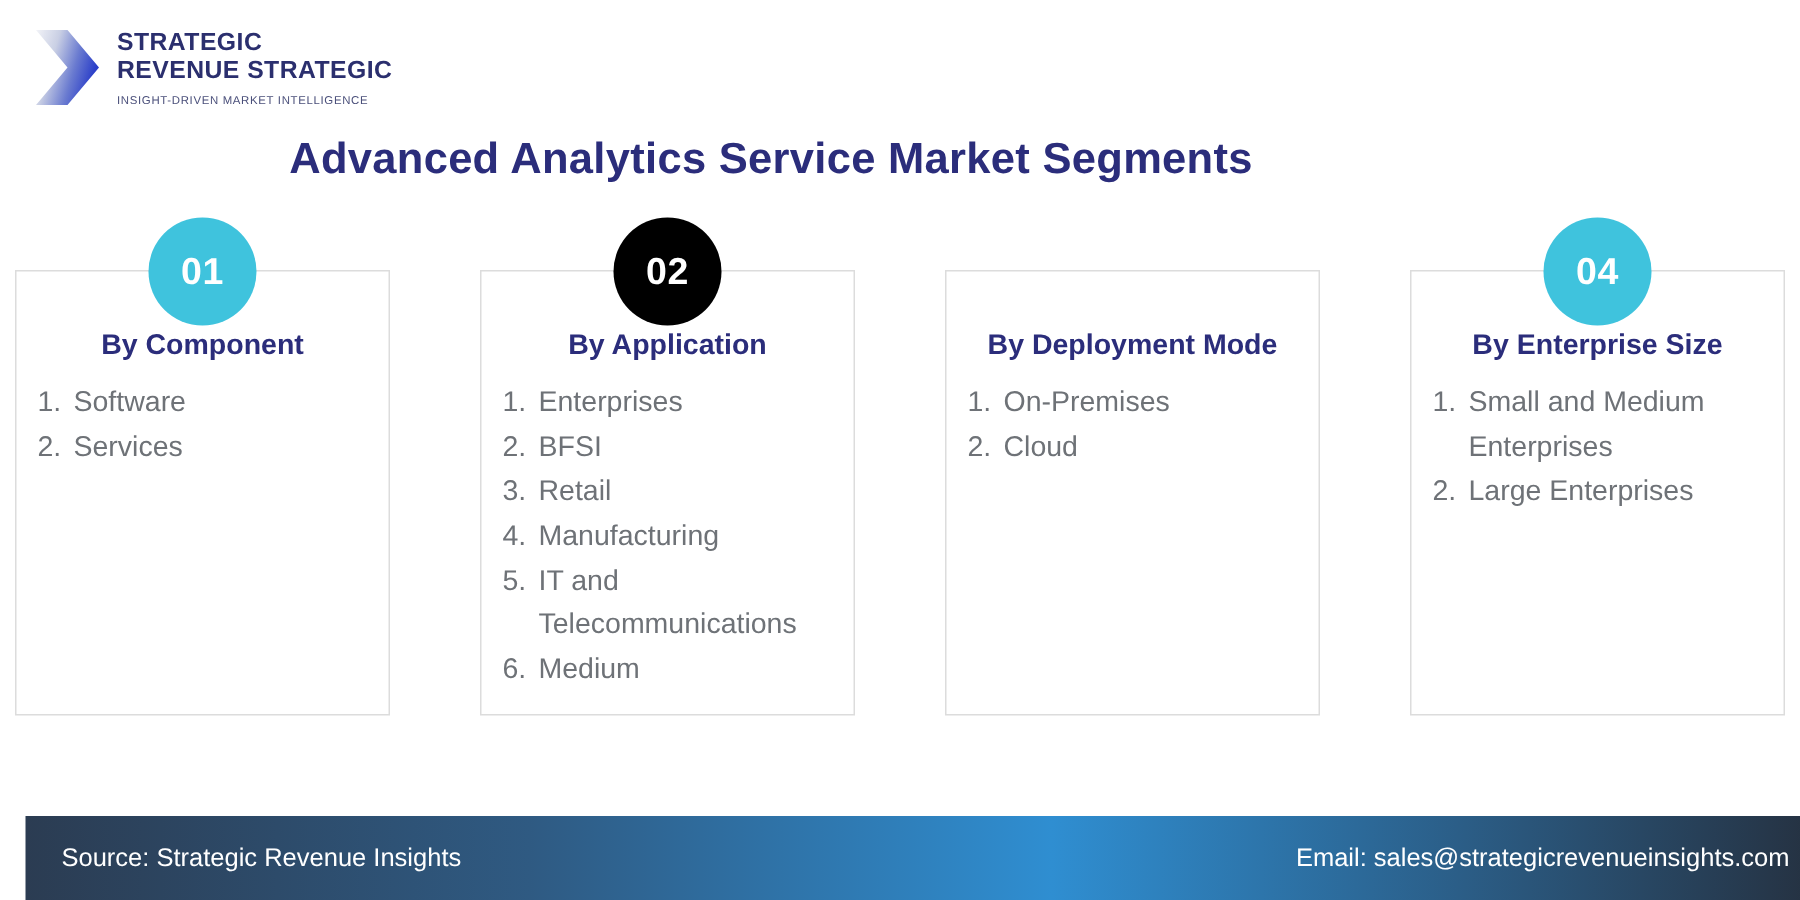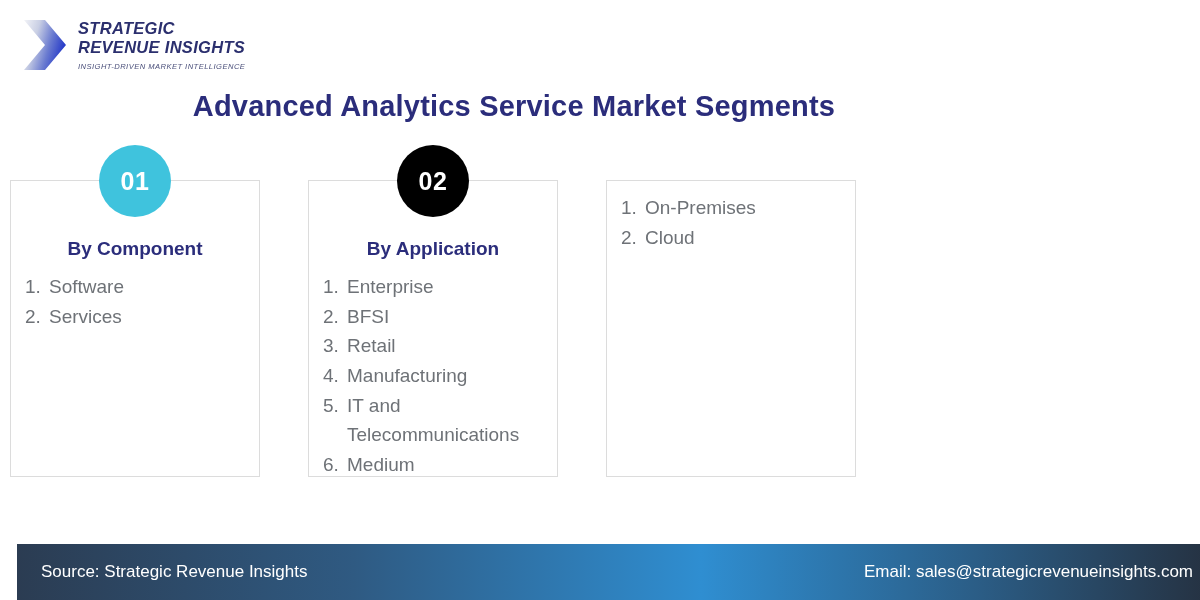--- a/index.html
+++ b/index.html
@@ -17,21 +17,20 @@
   }
 
   
   .logo-block {
     position: absolute;
     left: 22px;
     top: 18px;
     display: flex;
     align-items: center;
     gap: 10px;
-    font-style: italic;
   }
   .logo-mark {
     width: 46px;
     height: 54px;
     flex: none;
     display: block;
   }
   .logo-text {
     display: flex;
     flex-direction: column;
@@ -66,21 +65,21 @@
     letter-spacing: 0.2px;
   }
 
   
   .cards {
     position: absolute;
     left: 10px;
     top: 180px;
     width: 1180px;
     display: flex;
-    gap: 48px;
+    gap: 60px;
   }
   .card {
     position: relative;
     width: 250px;
     height: 297px;
     box-sizing: border-box;
     border: 1px solid #dcdcdc;
     background: #ffffff;
   }
   .badge {
@@ -93,21 +92,21 @@
     border-radius: 50%;
     display: flex;
     align-items: center;
     justify-content: center;
     color: #ffffff;
     font-size: 25px;
     font-weight: bold;
     letter-spacing: 0.5px;
   }
   .card-title {
-    margin-top: 57px;
+    margin-top: 39px;
     text-align: center;
     font-size: 19px;
     font-weight: bold;
     color: #2b2d7b;
     padding: 0 6px;
   }
   .card-list {
     margin: 12px 0 0 0;
     padding: 0 12px 0 14px;
     list-style: none;
@@ -160,52 +159,61 @@
         <stop offset="0%" stop-color="#f2f3f7"></stop>
         <stop offset="35%" stop-color="#c9cfe4"></stop>
         <stop offset="70%" stop-color="#6a7bd0"></stop>
         <stop offset="100%" stop-color="#2b3fc9"></stop>
       </linearGradient>
     </defs>
     <path d="M2 2 L23 2 L44 27 L23 52 L2 52 L23 27 Z" fill="url(#chevGrad)"></path>
   </svg>
   <div class="logo-text">
     <div class="logo-line1">STRATEGIC</div>
-    <div class="logo-line2">REVENUE INSIGHTS</div>
+    <div class="logo-line2">REVENUE STRATEGIC</div>
     <div class="logo-tagline">INSIGHT-DRIVEN MARKET INTELLIGENCE</div>
   </div>
 </div>
 
 <div class="page-title">Advanced Analytics Service Market Segments</div>
 
 <div class="cards" id="cards">
     <div class="card">
       <div class="badge" style="background: rgb(63, 195, 221);">01</div>
       <div class="card-title">By Component</div>
       <ul class="card-list">
         <li><span class="li-num">1.</span><span>Software</span></li>
         <li><span class="li-num">2.</span><span>Services</span></li>
       </ul>
     </div>
     <div class="card">
       <div class="badge" style="background: #000000;">02</div>
       <div class="card-title">By Application</div>
       <ul class="card-list">
-        <li><span class="li-num">1.</span><span>Enterprise</span></li>
+        <li><span class="li-num">1.</span><span>Enterprises</span></li>
         <li><span class="li-num">2.</span><span>BFSI</span></li>
         <li><span class="li-num">3.</span><span>Retail</span></li>
         <li><span class="li-num">4.</span><span>Manufacturing</span></li>
         <li><span class="li-num">5.</span><span>IT and Telecommunications</span></li>
         <li><span class="li-num">6.</span><span>Medium</span></li>
       </ul>
     </div>
     <div class="card">
+      <div class="card-title">By Deployment Mode</div>
       <ul class="card-list">
         <li><span class="li-num">1.</span><span>On-Premises</span></li>
         <li><span class="li-num">2.</span><span>Cloud</span></li>
+      </ul>
+    </div>
+    <div class="card">
+      <div class="badge" style="background: rgb(63, 195, 221);">04</div>
+      <div class="card-title">By Enterprise Size</div>
+      <ul class="card-list">
+        <li><span class="li-num">1.</span><span>Small and Medium Enterprises</span></li>
+        <li><span class="li-num">2.</span><span>Large Enterprises</span></li>
       </ul>
     </div>
   </div>
 
 <div class="footer">
   <div class="footer-text">Source: Strategic Revenue Insights</div>
   <div class="footer-text">Email: sales@strategicrevenueinsights.com</div>
 </div>
 
 </body></html>

